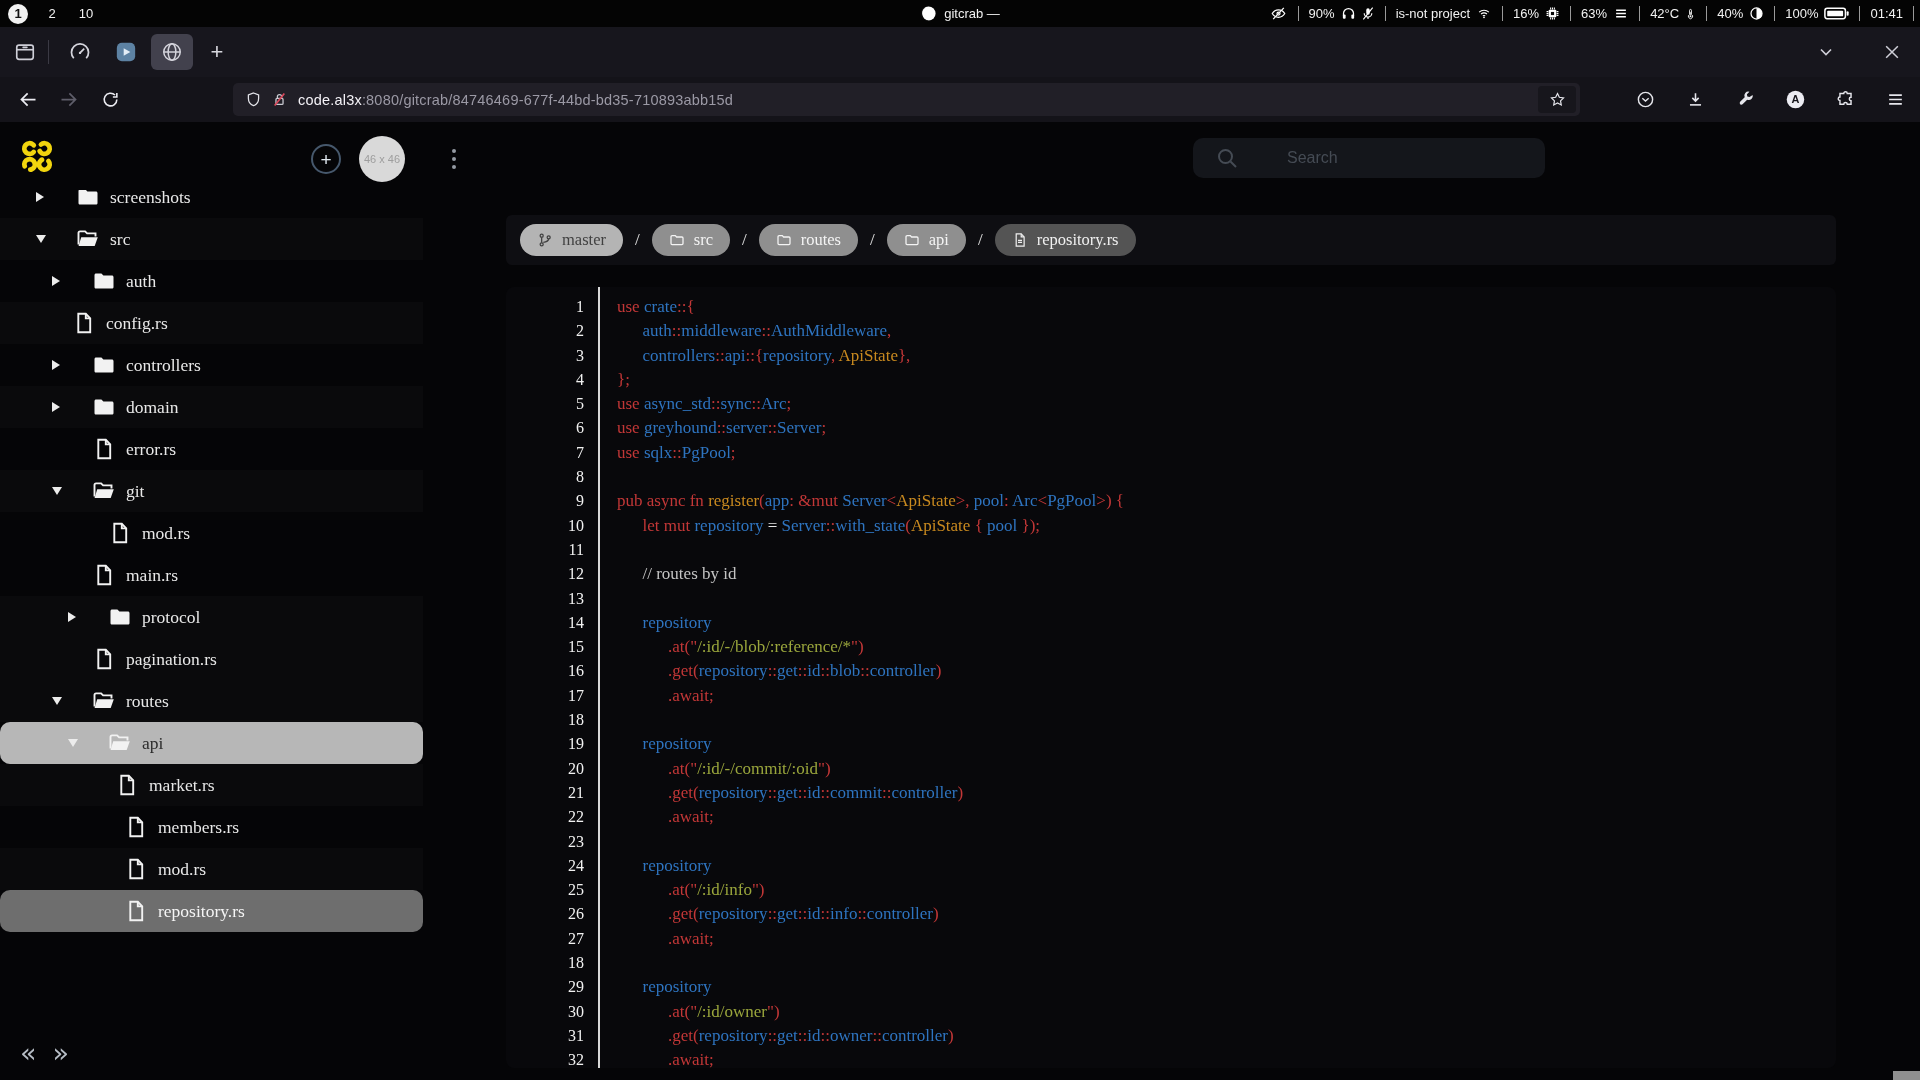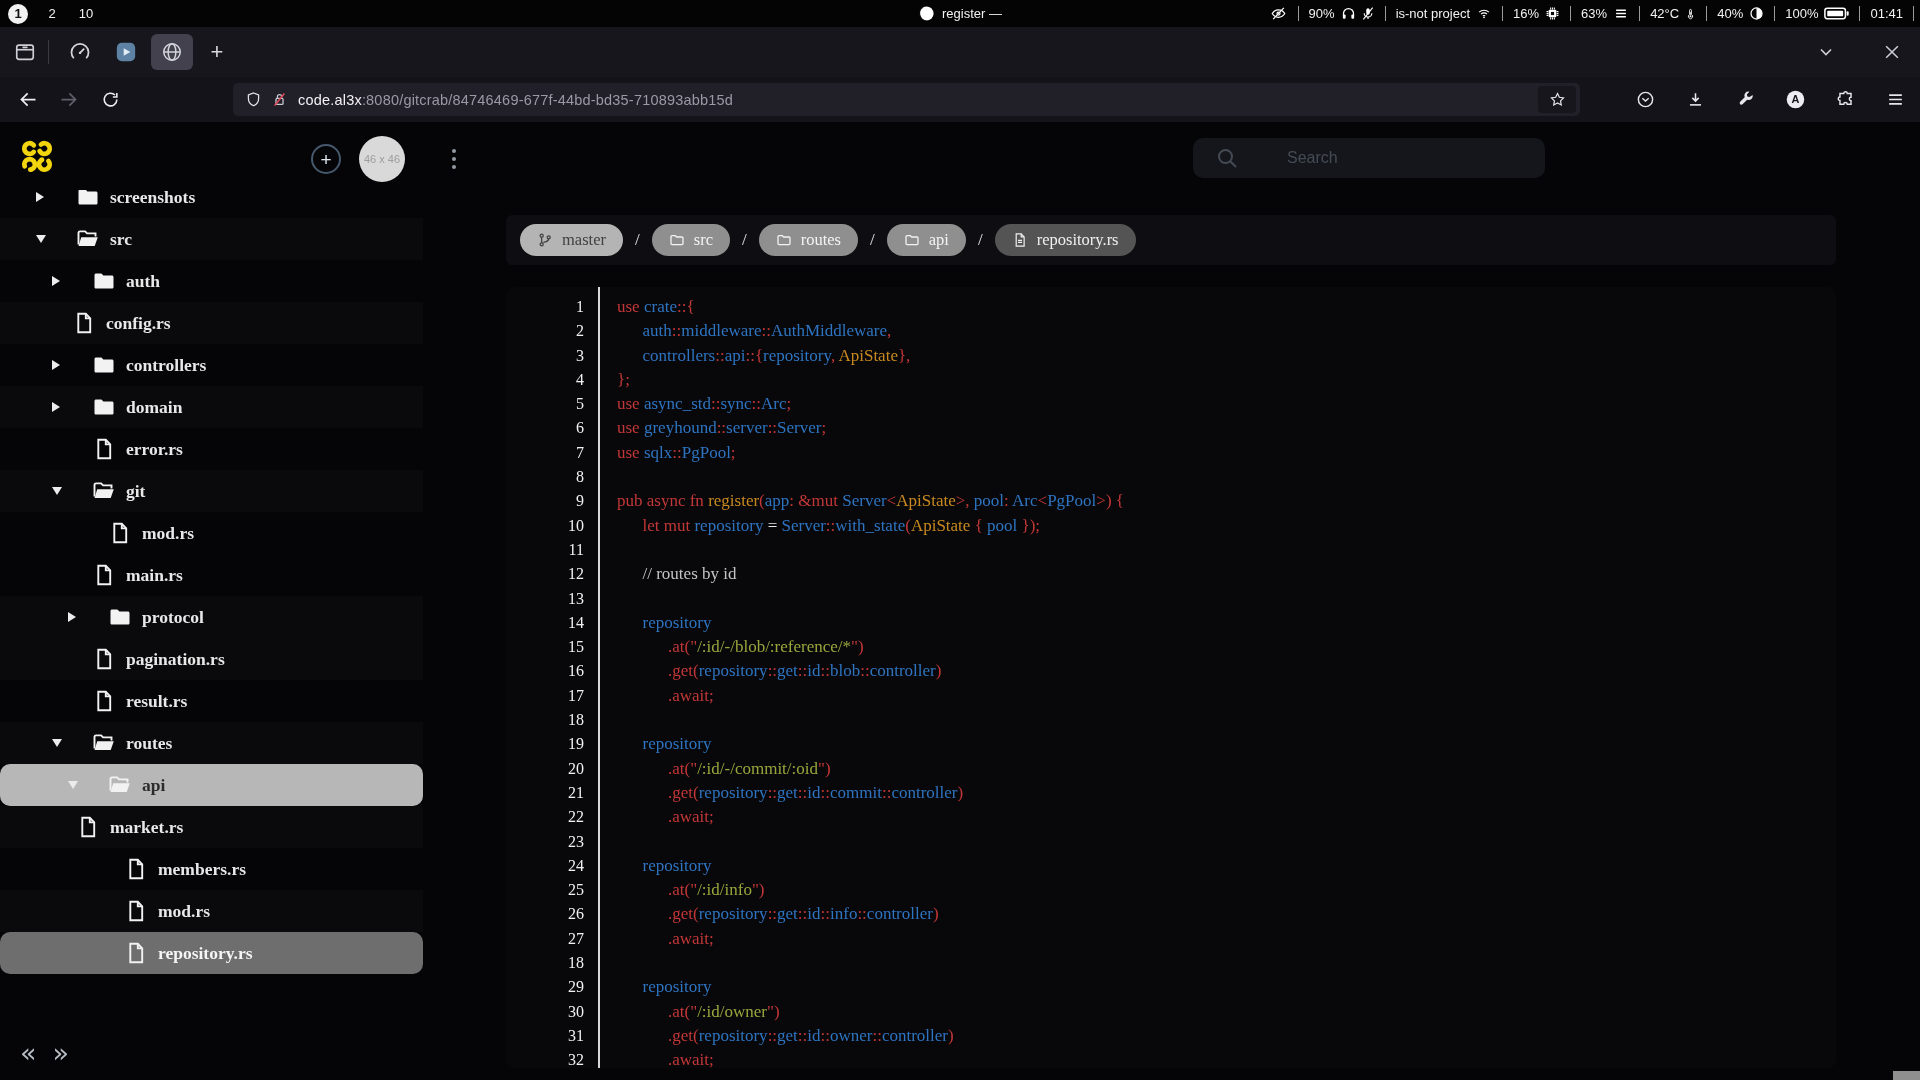--- a/index.html
+++ b/index.html
@@ -62,21 +62,21 @@
   #searchbar{position:absolute;left:1193px;top:16px;width:352px;height:40px;border-radius:10px;
              background:#14161b;display:flex;align-items:center;}
   #searchbar svg{margin-left:22px;}
   #search-input{flex:1;margin-left:46px;background:transparent;border:0;outline:0;
                 color:#c8ccd2;font-size:16px;font-family:"Liberation Sans",sans-serif;}
   #search-input::placeholder{color:#454b54;}
 
   
   #tree{position:absolute;left:0;top:68px;width:423px;height:826px;overflow:hidden;}
   .trow{height:42px;display:flex;align-items:center;box-sizing:border-box;color:#e8e8e8;
-        font-family:"Liberation Serif",serif;font-size:17.5px;font-weight:bold;}
+        font-family:"Liberation Serif",serif;font-size:17.5px;}
   .trow:first-child{margin-top:-14px;}
   .trow.alt{background:rgba(255,255,255,.022);}
   .caretbox{width:40px;display:flex;align-items:center;flex:0 0 40px;}
   .caret-r{width:0;height:0;border-left:8px solid #ececec;border-top:5.5px solid transparent;border-bottom:5.5px solid transparent;}
   .caret-d{width:0;height:0;border-top:8px solid #ececec;border-left:5.5px solid transparent;border-right:5.5px solid transparent;}
   .ticon{width:24px;height:24px;flex:0 0 24px;margin-right:10px;color:#f2f2f2;}
   .tlabel{white-space:nowrap;}
   #tree-bottom{position:absolute;left:0;top:902px;width:423px;height:56px;display:flex;
                align-items:center;gap:16px;padding-left:20px;box-sizing:border-box;
                color:#b6bdc5;font-size:27px;font-family:"DejaVu Sans",sans-serif;}
@@ -111,21 +111,21 @@
       <div class="ws">2</div>
       <div class="ws">10</div>
     </div>
   <div id="mb-center">
     <span>
       <svg width="17" height="17" viewBox="0 0 24 24">
           <circle cx="12" cy="12" r="10" fill="#fff"></circle>
           <path d="M8 3.2a10 10 0 0 0 4.6 18.6A9 9 0 0 1 8 3.2z" fill="#0a0a0a"></path>
         </svg>
     </span>
-    <span>register —</span>
+    <span>gitcrab —</span>
   </div>
   <div id="mb-right">
       <div class="seg">
         <span class="sicon">
           <span>
             <svg width="19" height="15" viewBox="0 0 24 24" fill="none" stroke="#fff" stroke-width="2">
               <path d="M2 12s3.5-6 10-6 10 6 10 6-3.5 6-10 6S2 12 2 12z"></path>
               <circle cx="12" cy="12" r="2.4"></circle>
               <line x1="3.5" y1="21" x2="20.5" y2="3"></line>
             </svg>
@@ -506,30 +506,20 @@
       <div class="trow alt" style="padding-left: 52px;">
         <span class="caretbox"></span>
         <span class="ticon">
           <svg width="100%" height="100%" viewBox="0 0 24 24" fill="none" stroke="currentColor" stroke-width="1.9">
             <path d="M6.3 2.8h7.5l4.4 4.6v13.8H6.3z"></path>
             <path d="M13.8 2.8v4.6h4.4"></path>
           </svg>
         </span>
         <span class="tlabel">pagination.rs</span>
       </div>
-      <div class="trow" style="padding-left: 52px;">
-        <span class="caretbox"></span>
-        <span class="ticon">
-          <svg width="100%" height="100%" viewBox="0 0 24 24" fill="none" stroke="currentColor" stroke-width="1.9">
-            <path d="M6.3 2.8h7.5l4.4 4.6v13.8H6.3z"></path>
-            <path d="M13.8 2.8v4.6h4.4"></path>
-          </svg>
-        </span>
-        <span class="tlabel">result.rs</span>
-      </div>
       <div class="trow alt" style="padding-left: 52px;">
         <span class="caretbox">
           <span class="caret-d"></span>
         </span>
         <span class="ticon">
           <svg width="100%" height="100%" viewBox="0 0 24 24">
             <path d="M2.5 17.5V6c0-.9.7-1.6 1.6-1.6h5l2 2h8.4v3" fill="none" stroke="currentColor" stroke-width="1.9"></path>
             <path d="M5.2 10.3h16.6l-3.1 8.7H2.6z" fill="currentColor"></path>
           </svg>
         </span>
@@ -540,21 +530,21 @@
           <span class="caret-d"></span>
         </span>
         <span class="ticon">
           <svg width="100%" height="100%" viewBox="0 0 24 24">
             <path d="M2.5 17.5V6c0-.9.7-1.6 1.6-1.6h5l2 2h8.4v3" fill="none" stroke="currentColor" stroke-width="1.9"></path>
             <path d="M5.2 10.3h16.6l-3.1 8.7H2.6z" fill="currentColor"></path>
           </svg>
         </span>
         <span class="tlabel">api</span>
       </div>
-      <div class="trow alt" style="padding-left: 36px; text-align: right;">
+      <div class="trow alt" style="padding-left: 75px; text-align: right;">
         <span class="caretbox"></span>
         <span class="ticon">
           <svg width="100%" height="100%" viewBox="0 0 24 24" fill="none" stroke="currentColor" stroke-width="1.9">
             <path d="M6.3 2.8h7.5l4.4 4.6v13.8H6.3z"></path>
             <path d="M13.8 2.8v4.6h4.4"></path>
           </svg>
         </span>
         <span class="tlabel">market.rs</span>
       </div>
       <div class="trow" style="padding-left: 84px;">

